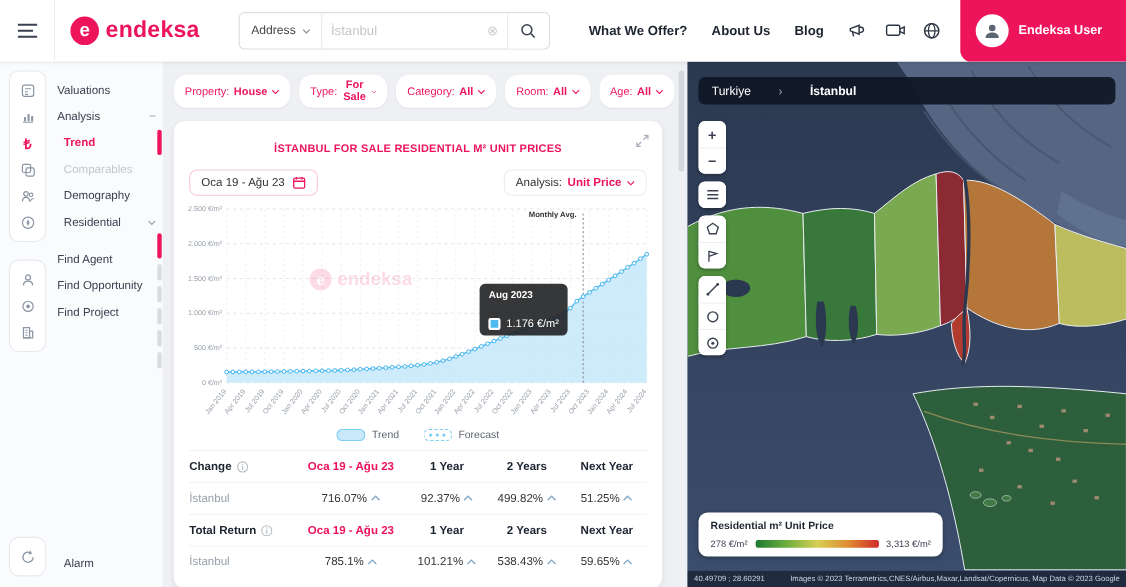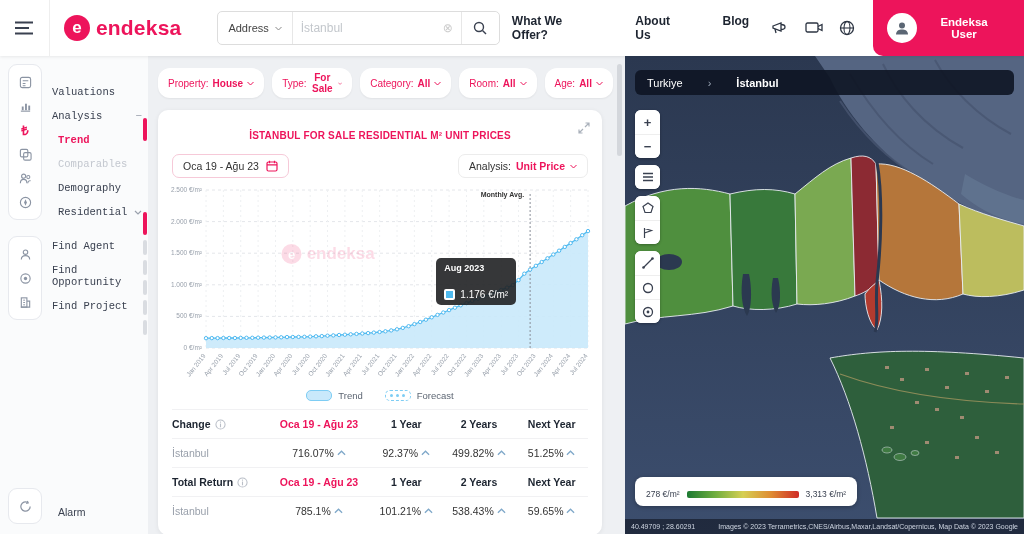--- a/index.html
+++ b/index.html
@@ -18,35 +18,35 @@
   .logo-text{color:#ED145B;font-size:21px;font-weight:bold;letter-spacing:.2px;}
   .searchbox{display:flex;align-items:center;height:34px;border:1px solid #ddd;border-radius:5px;margin-left:16px;background:#fff;}
   .addr{display:flex;align-items:center;gap:6px;padding:0 10px;font-size:11px;color:#444;height:100%;
         border-right:1px solid #e7e7e7;cursor:pointer;}
   .searchbox input{border:none;outline:none;width:150px;padding:0 8px;font-size:12px;color:#333;}
   .searchbox input::placeholder{color:#c3c7cc;}
   .clear-ic{color:#ccc;margin-right:8px;font-size:12px;}
   .search-btn{width:38px;height:100%;border:none;background:#fff;border-left:1px solid #e7e7e7;
               display:flex;align-items:center;justify-content:center;cursor:pointer;border-radius:0 5px 5px 0;}
   .mainnav{margin-left:auto;display:flex;gap:22px;font-size:12px;font-weight:bold;color:#1d2430;}
-  .mainnav a{color:#1d2430;text-decoration:none;cursor:pointer;margin-left:12px;}
+  .mainnav a{color:#1d2430;text-decoration:none;cursor:pointer;}
   .hdr-icons{display:flex;gap:16px;margin:0 18px 0 22px;color:#2c3442;}
   .userbtn{height:56px;background:#ED145B;display:flex;align-items:center;gap:9px;
            padding:0 22px 0 14px;border-bottom-left-radius:10px;cursor:pointer;border:none;}
   .avatar{width:30px;height:30px;border-radius:50%;background:#fff;display:flex;align-items:center;justify-content:center;}
   .userbtn span{color:#fff;font-size:11.5px;font-weight:bold;}
 
   
   .sidebar{position:absolute;top:56px;left:0;width:148px;height:478px;background:#fafbfc;z-index:20;}
   .rail-group{position:absolute;left:8px;width:34px;background:#fff;border:1px solid #e7e9ee;border-radius:9px;
               display:flex;flex-direction:column;align-items:center;padding:5px 0;}
   .rail-btn{width:30px;height:24px;display:flex;align-items:center;justify-content:center;color:#8b94a3;
             background:none;border:none;cursor:pointer;padding:0;}
   .rail-btn.active{color:#ED145B;font-weight:bold;font-size:13px;}
-  .menu{position:absolute;left:50px;top:24px;width:94px;font-size:10.5px;font-family:Liberation Mono, monospace;}
+  .menu{position:absolute;left:50px;top:14px;width:94px;font-size:10.5px;}
   .mi{display:flex;align-items:center;justify-content:space-between;padding:6px 2px;cursor:pointer;color:#3a4150;}
   .mi .tick{color:#9aa1ad;font-size:11px;}
   .mi.sub{padding-left:8px;}
   .mi.active{color:#ED145B;font-weight:bold;}
   .mi.disabled{color:#c3c7cf;}
   .alarm-item{position:absolute;left:58px;bottom:16px;font-size:10.5px;color:#3a4150;cursor:pointer;}
   .active-bar{position:absolute;left:143px;top:62px;width:4px;height:23px;background:#ED145B;border-radius:3px;}
   .side-scroll{position:absolute;left:143px;top:156px;display:flex;flex-direction:column;gap:5px;}
   .side-scroll i{display:block;width:4px;border-radius:3px;background:#d9dce1;height:15px;}
   .side-scroll i.red{background:#ED145B;height:23px;}
@@ -713,20 +713,21 @@
         <button>
             <svg width="12" height="12" viewBox="0 0 12 12">
               <circle cx="6" cy="6" r="4.5" fill="none" stroke="#3a4150" stroke-width="1.3"></circle>
               <circle cx="6" cy="6" r="1.4" fill="#3a4150"></circle>
             </svg>
           </button>
       </div>
     </div>
 
     <div class="map-legend">
+      <div class="ml-title">Residential m² Unit Price</div>
       <div class="ml-row">
         <span>278 €/m²</span>
         <span class="ml-bar" style="background: linear-gradient(90deg, rgb(29, 122, 51), rgb(111, 174, 63), rgb(214, 207, 83), rgb(223, 140, 51), rgb(207, 43, 39));"></span>
         <span>3,313 €/m²</span>
       </div>
     </div>
 
     <div class="attrib">
       <span>40.49709 ; 28.60291</span>
       <span>Images © 2023 Terrametrics,CNES/Airbus,Maxar,Landsat/Copernicus, Map Data © 2023 Google</span>

